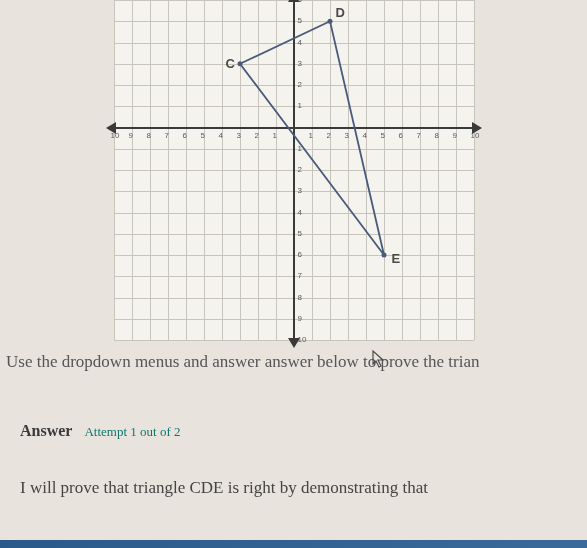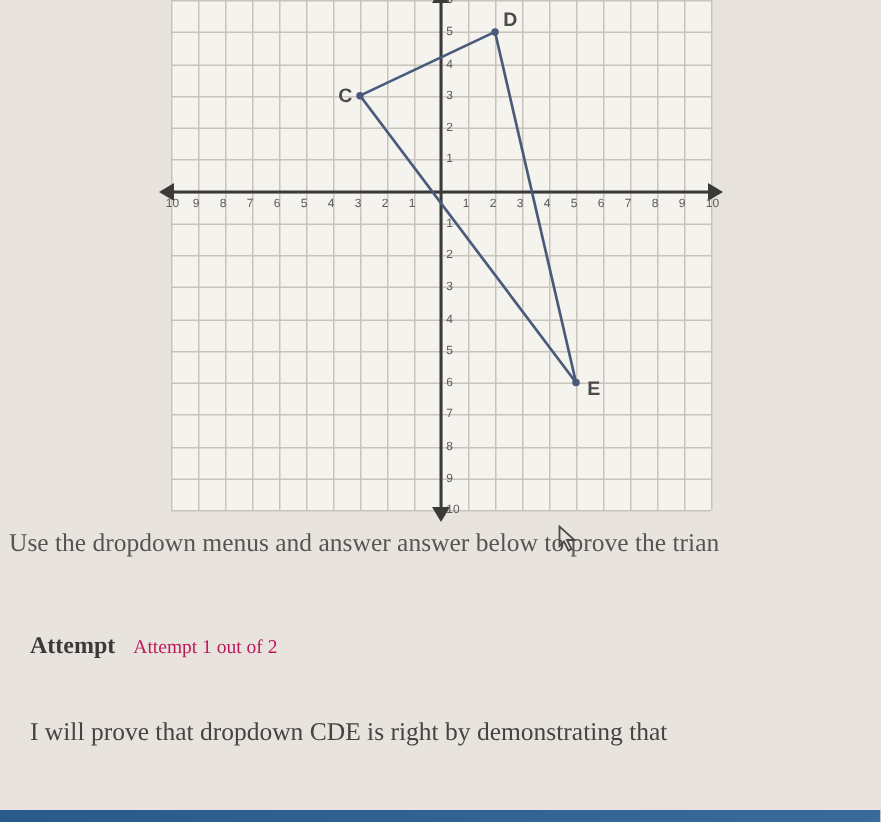--- a/index.html
+++ b/index.html
@@ -96,21 +96,21 @@
       padding: 50px 20px 0 20px;
     }
     .answer-label {
       font-weight: bold;
       font-size: 16px;
       color: #3a3a3a;
       display: inline;
     }
     .attempt-text {
       font-size: 13px;
-      color: #be185d;
+      color: #0f766e;
       margin-left: 8px;
     }
     .proof-text {
       font-size: 17px;
       color: #444;
       padding: 38px 20px 0 20px;
     }
     .taskbar {
       position: absolute;
       bottom: 0; left: 0;
@@ -218,19 +218,19 @@
 
 <span class="cursor-icon">
   <svg width="14" height="18" viewBox="0 0 14 18">
       <path d="M1 1 L1 14 L4 11 L7 17 L9 16 L6 10 L11 10 Z" fill="none" stroke="#4a4a4a" stroke-width="1.2"></path>
     </svg>
 </span>
 
 <div class="instruction">Use the dropdown menus and answer answer below to prove the trian</div>
 
 <div class="answer-section">
-  <span class="answer-label">Attempt</span>
+  <span class="answer-label">Answer</span>
   <span class="attempt-text">Attempt 1 out of 2</span>
 </div>
 
-<div class="proof-text">I will prove that dropdown CDE is right by demonstrating that</div>
+<div class="proof-text">I will prove that triangle CDE is right by demonstrating that</div>
 
 <div class="taskbar"></div>
 
 </body></html>

